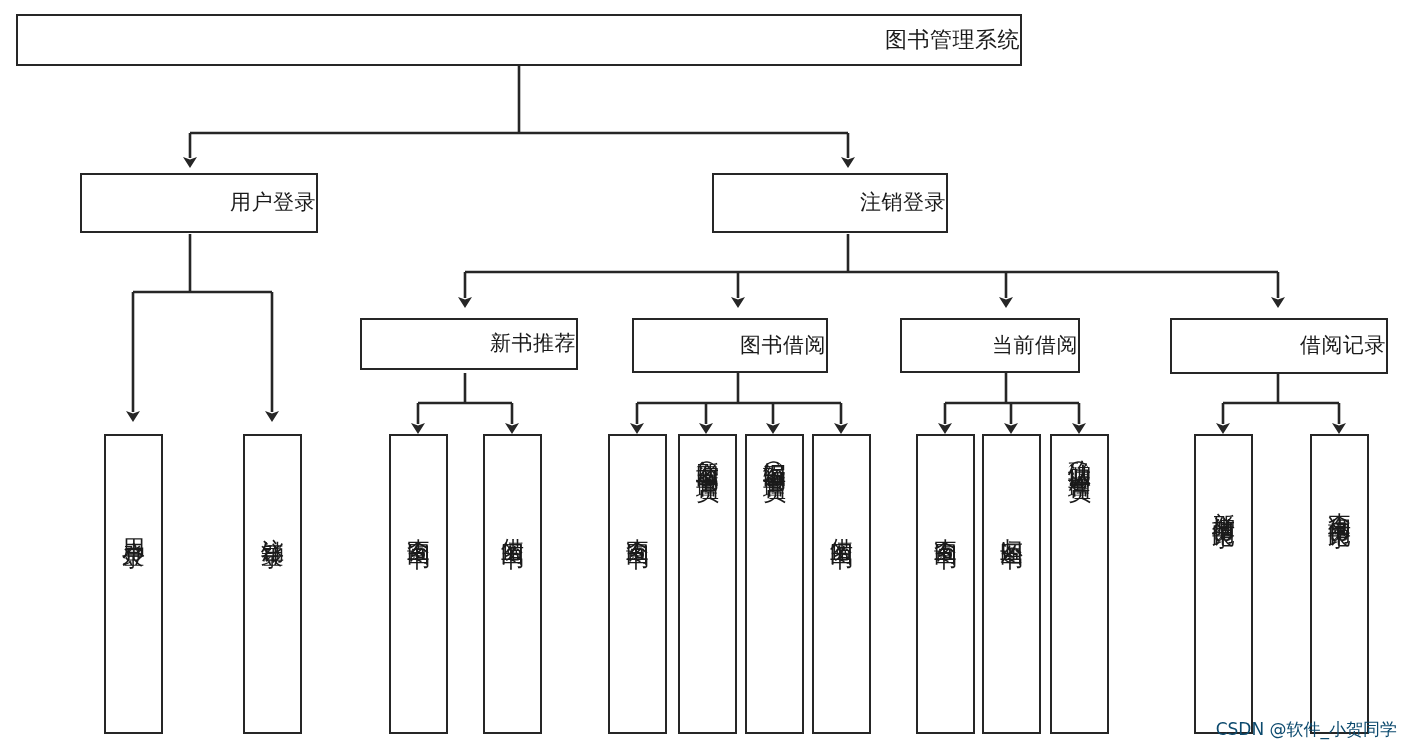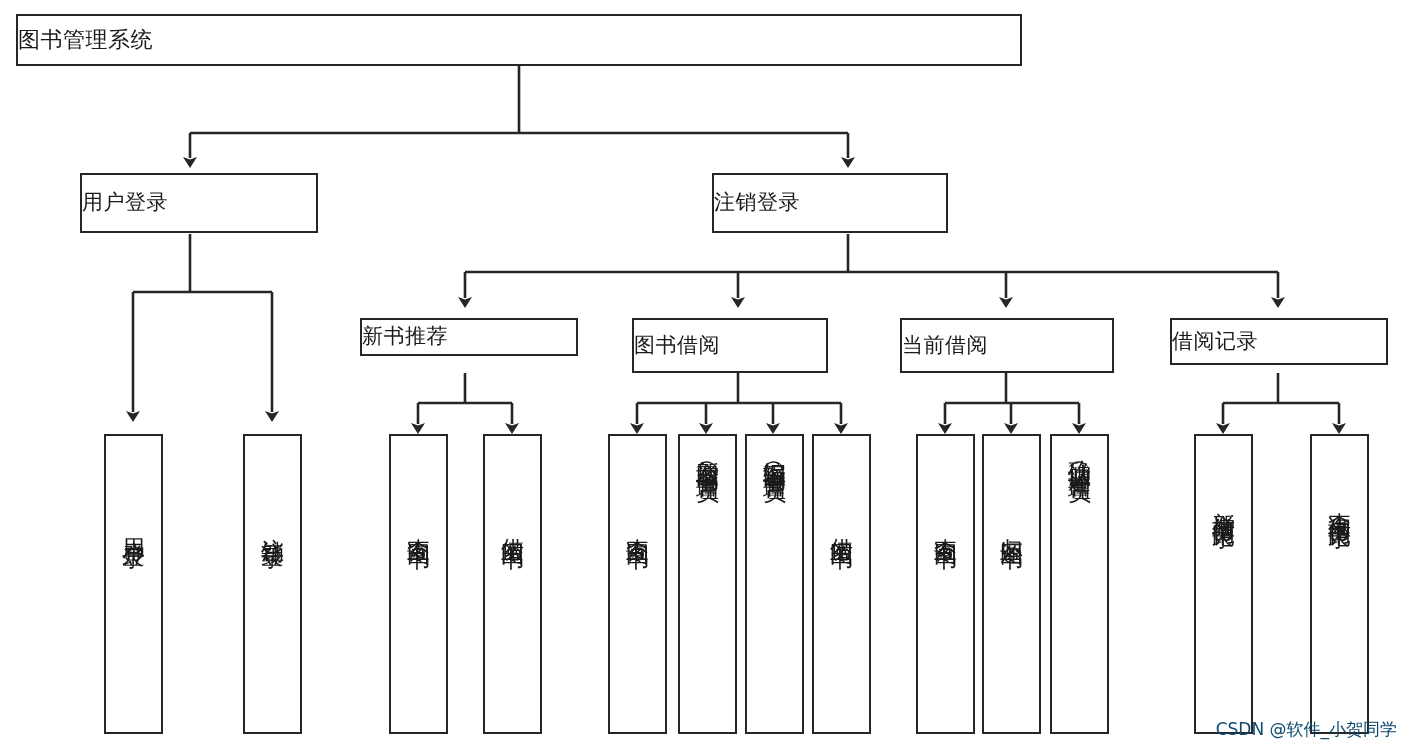--- a/index.html
+++ b/index.html
@@ -26,21 +26,21 @@
     height: 747px;
     pointer-events: none;
   }
   .node {
     position: absolute;
     box-sizing: border-box;
     background: #ffffff;
     border: 2px solid #262626;
     display: flex;
     align-items: center;
-    justify-content: flex-start;
+    justify-content: flex-end;
     color: #1a1a1a;
   }
   .node .label {
     display: block;
     text-align: center;
     line-height: 1.14;
     letter-spacing: 0.5px;
   }
   
   .node.horiz .label {
@@ -139,33 +139,33 @@
   </div>
 
   <div class="node horiz" style="left:80px; top:173px; width:238px; height:60px;">
     <span class="label">用户登录</span>
   </div>
 
   <div class="node horiz" style="left:712px; top:173px; width:236px; height:60px;">
     <span class="label">注销登录</span>
   </div>
 
-  <div class="node horiz" style="left:360px; top:318px; width:218px; height:38px;">
+  <div class="node horiz" style="left:360px; top:318px; width:218px; height:52px;">
     <span class="label">新书推荐</span>
   </div>
 
   <div class="node horiz" style="left:632px; top:318px; width:196px; height:55px;">
     <span class="label">图书借阅</span>
   </div>
 
-  <div class="node horiz" style="left:900px; top:318px; width:214px; height:55px;">
+  <div class="node horiz" style="left:900px; top:318px; width:180px; height:55px;">
     <span class="label">当前借阅</span>
   </div>
 
-  <div class="node horiz" style="left:1170px; top:318px; width:218px; height:47px;">
+  <div class="node horiz" style="left:1170px; top:318px; width:218px; height:56px;">
     <span class="label">借阅记录</span>
   </div>
 
   <div class="node vert mid" style="left:104px; top:434px; width:59px; height:300px;">
     <span class="label">用户登录</span>
   </div>
 
   <div class="node vert mid" style="left:243px; top:434px; width:59px; height:300px;">
     <span class="label">注销登录</span>
   </div>

